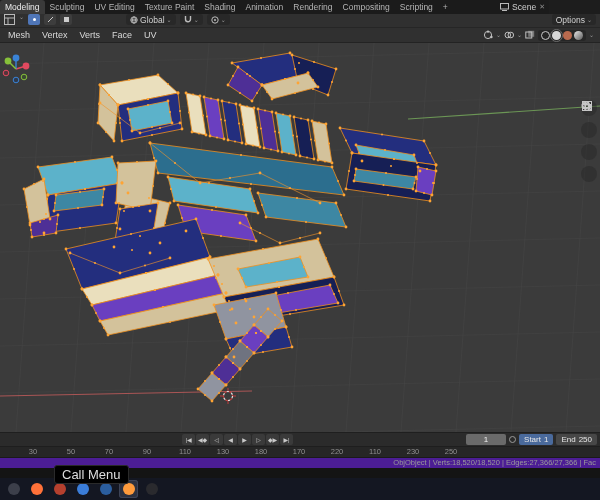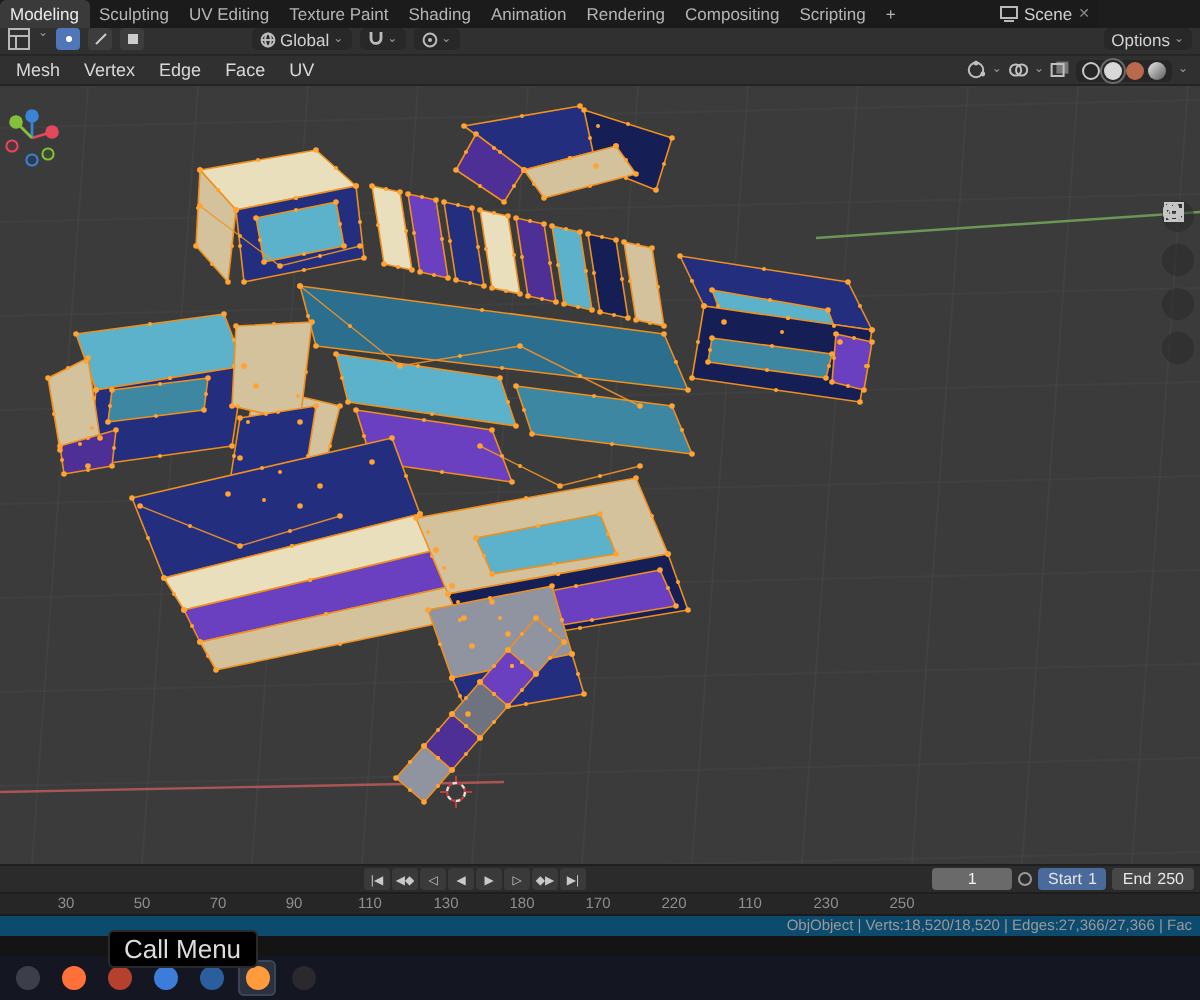--- a/index.html
+++ b/index.html
@@ -49,21 +49,21 @@
   .tl-right{position:absolute;right:3px;top:1px;display:flex;align-items:center;gap:3px;font-size:8px;color:#e6e6e6;}
   .field{height:11px;border-radius:2px;display:flex;align-items:center;justify-content:center;gap:3px;padding:0 5px;}
   .f-frame{background:#6a6a6a;width:30px;color:#f2f2f2;}
   .f-start{background:#4a6a9c;}
   .f-end{background:#474747;text-align:right;}
   .keyicon{width:7px;height:7px;border-radius:50%;border:1px solid #9a9a9a;box-sizing:border-box;}
   .ruler{left:0;top:446px;width:600px;height:11px;background:#262626;border-top:1px solid #1e1e1e;
          box-sizing:border-box;display:flex;padding-left:14px;color:#8f8f8f;font-size:7.5px;}
   .ruler span{width:38px;text-align:center;line-height:10px;}
   
-  .statusbar{left:0;top:457px;width:600px;height:11px;background:#0c4a6e;border-top:1px solid #1a1a1a;
+  .statusbar{left:0;top:457px;width:600px;height:11px;background:#4c1d95;border-top:1px solid #1a1a1a;
              box-sizing:border-box;color:#9a9a9a;font-size:7.5px;line-height:10px;text-align:right;
              padding-right:4px;white-space:nowrap;overflow:hidden;}
   
   .strip{left:0;top:468px;width:600px;height:10px;background:#141414;}
   .calltip{left:54px;top:465px;background:#000;border:1px solid #2a2a2a;border-radius:3px;color:#ddd;
            font-size:13px;padding:1px 7px;z-index:20;}
   .taskbar{left:0;top:478px;width:600px;height:22px;background:#141722;display:flex;align-items:center;
            gap:4px;padding-left:4px;box-sizing:border-box;}
   .appbtn{width:19px;height:18px;border-radius:3px;display:flex;align-items:center;justify-content:center;}
   .appbtn.active{background:#2c3140;box-shadow:inset 0 0 0 1px #3d4356;}
@@ -140,21 +140,21 @@
   </span>
   <span style="margin-left:auto" class="pill">
     <span>Options</span>
     <span class="caret">⌄</span>
   </span>
 </div>
 
 <div class="abs hdr2">
   <span class="menuitem">Mesh</span>
   <span class="menuitem">Vertex</span>
-  <span class="menuitem">Edge</span>
+  <span class="menuitem">Verts</span>
   <span class="menuitem">Face</span>
   <span class="menuitem">UV</span>
   <div class="hdr2-right">
     <svg width="10" height="10" viewBox="0 0 10 10">
       <circle cx="5" cy="5" r="3.6" fill="none" stroke="#c0c0c0"></circle>
         <circle cx="5" cy="1.6" r="1.2" fill="#c0c0c0"></circle>
         <circle cx="8.4" cy="7" r="1.2" fill="#c0c0c0"></circle>
     </svg>
     <span class="caret">⌄</span>
     <svg width="10" height="10" viewBox="0 0 10 10">

